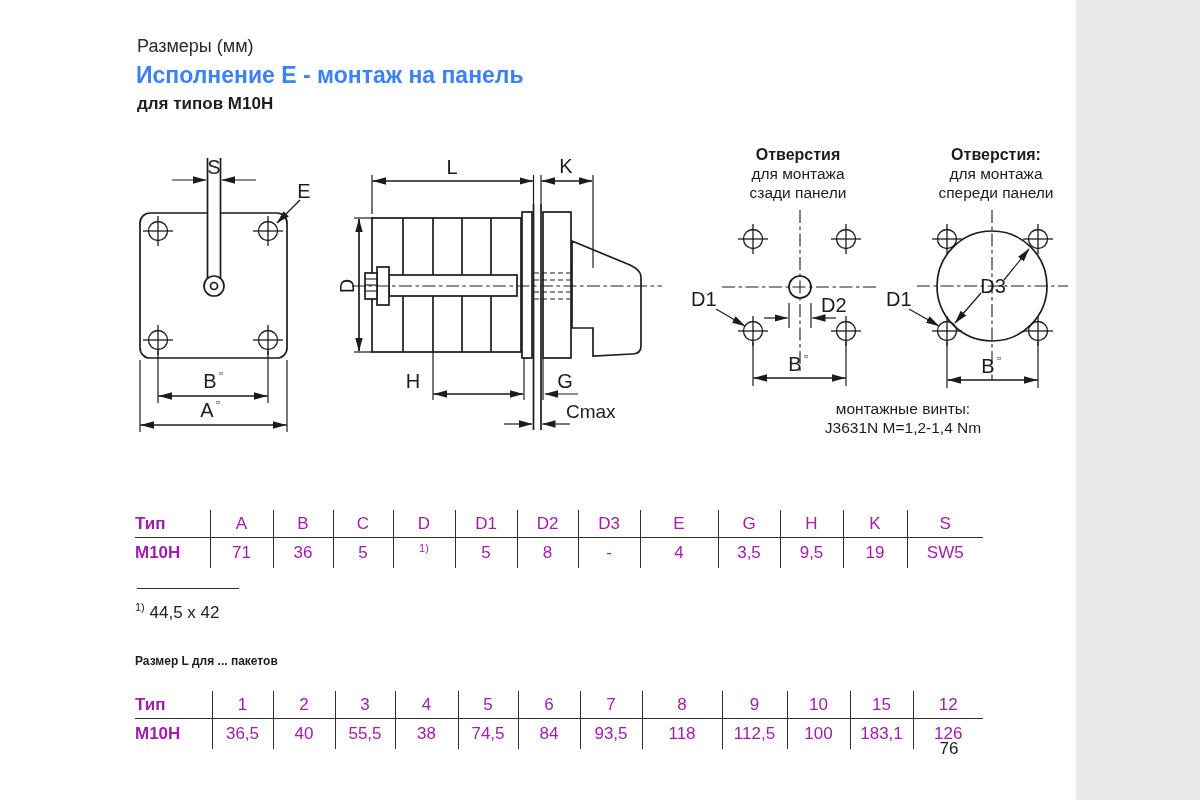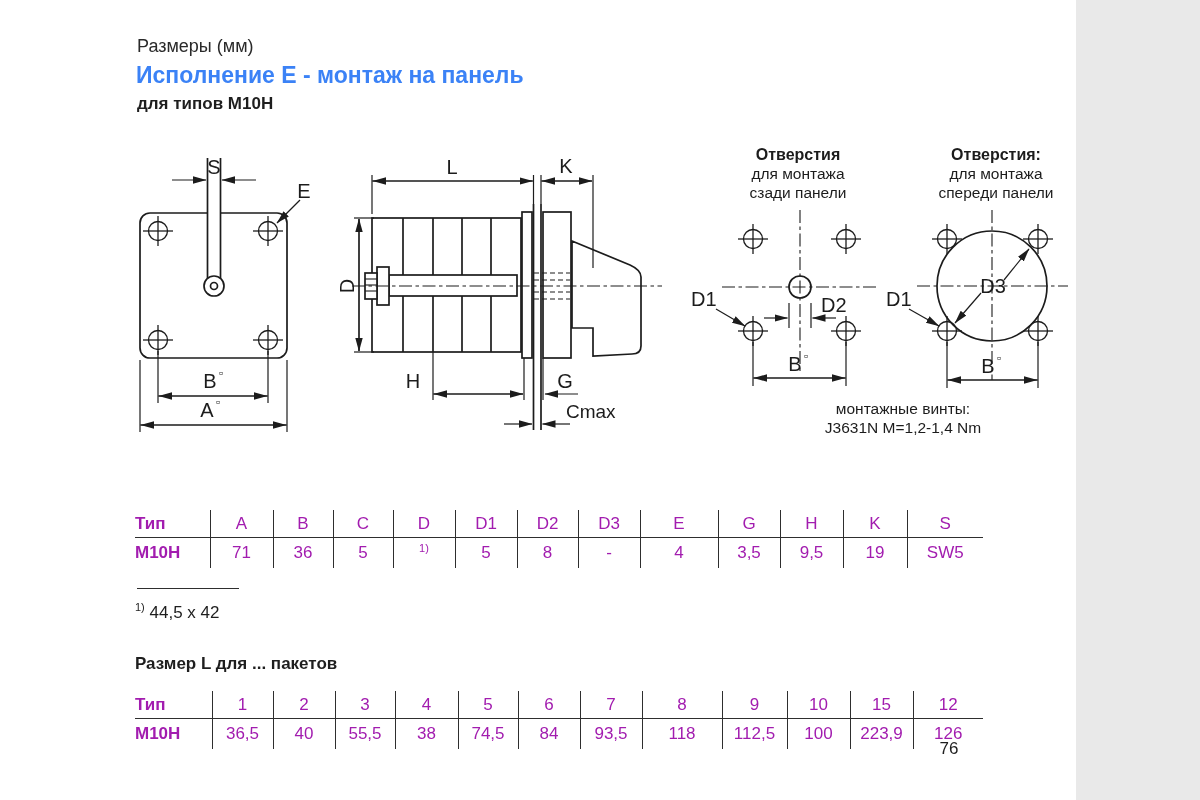--- a/index.html
+++ b/index.html
@@ -2,21 +2,21 @@
 <html><head>
 <meta charset="utf-8">
 <style>
   html,body{margin:0;padding:0;background:#e9e9e9;}
   .page{position:relative;width:1076px;height:800px;background:#ffffff;overflow:hidden;
         font-family:"Liberation Sans","DejaVu Sans",sans-serif;color:#1e1e1e;}
   .abs{position:absolute;}
   .subtitle{left:137px;top:36px;font-size:18px;color:#2a2a2a;}
   .title{left:136px;top:62px;font-size:23px;font-weight:700;color:#3b82f6;}
   .subheading{left:137px;top:94px;font-size:17px;font-weight:700;}
-  .h2{left:135px;top:654px;font-size:17px;font-weight:700;}
+  .h2{left:135px;top:654px;font-size:12px;font-weight:700;}
   svg text{font-family:"Liberation Sans","DejaVu Sans",sans-serif;fill:#1c1c1c;}
   .lbl{font-size:20px;}
   .lblc{font-size:19px;}
   .supg{font-size:12px;}
   .ttl{font-size:16px;font-weight:700;}
   .ttls{font-size:15.5px;}
   
   table.dim{border-collapse:collapse;table-layout:fixed;font-size:17px;color:#a21caf;}
   table.dim th,table.dim td{border-left:1.5px solid #2e2e2e;text-align:center;font-weight:400;
       padding:0;white-space:nowrap;overflow:visible;}
@@ -390,21 +390,21 @@
           <td>36,5</td>
           <td>40</td>
           <td>55,5</td>
           <td>38</td>
           <td>74,5</td>
           <td>84</td>
           <td>93,5</td>
           <td>118</td>
           <td>112,5</td>
           <td>100</td>
-          <td>223,9</td>
+          <td>183,1</td>
           <td>126</td>
         </tr>
       </tbody>
     </table>
 
   <div class="abs pagenum">76</div>
 
 </div>
 
 </body></html>

